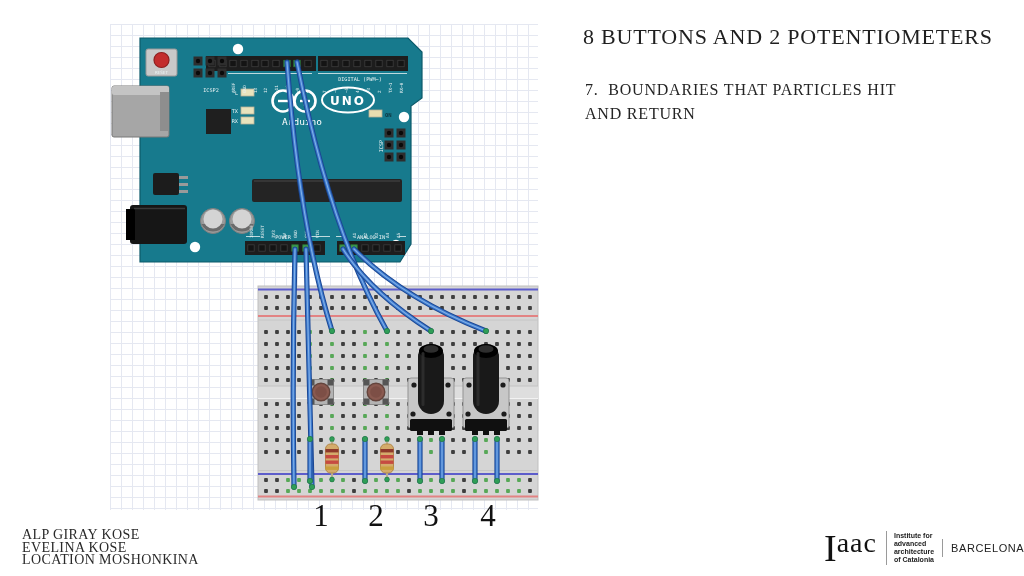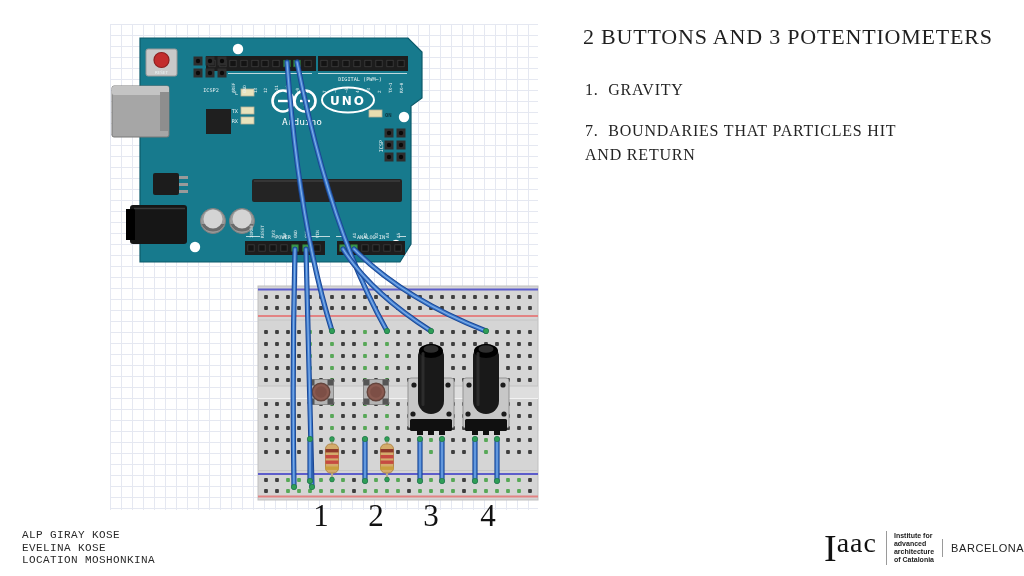--- a/index.html
+++ b/index.html
@@ -7,22 +7,22 @@
          font-family:"Liberation Serif",serif;}
   .grid-bg{position:absolute;left:110px;top:24px;width:428px;height:486px;
     background-image:
       repeating-linear-gradient(to right,#e5e8f1 0,#e5e8f1 1px,transparent 1px,transparent 11px),
       repeating-linear-gradient(to bottom,#e5e8f1 0,#e5e8f1 1px,transparent 1px,transparent 11px);}
   svg.diagram{position:absolute;left:0;top:0;}
   .title{position:absolute;left:583px;top:24px;width:420px;font-size:22px;letter-spacing:.8px;
          color:#1f1f1f;white-space:pre-wrap;}
   .list{position:absolute;left:585px;top:78px;width:410px;color:#242424;}
   .list-item{font-size:16px;line-height:24px;letter-spacing:.8px;margin-bottom:17px;white-space:pre-wrap;}
-  .authors{position:absolute;left:22px;top:529px;font-size:11px;line-height:12.5px;
-           letter-spacing:.4px;color:#2a2a2a;font-family:Liberation Mono, monospace;}
+  .authors{position:absolute;left:22px;top:529px;font-size:14px;line-height:12.5px;
+           letter-spacing:.4px;color:#2a2a2a;}
   .bb-num{position:absolute;top:498px;font-size:31px;color:#111;transform:translateX(-50%);}
   .iaac{position:absolute;left:824px;top:529px;display:flex;align-items:center;
         font-family:"Liberation Sans",sans-serif;color:#111;}
   .iaac-word{font-family:"Liberation Serif",serif;font-weight:normal;line-height:1;white-space:nowrap;}
   .iaac-i{font-size:38px;}
   .iaac-rest{font-size:28px;vertical-align:9px;letter-spacing:1px;}
   .iaac-div1{width:1px;height:34px;background:#9a9a9a;margin:0 7px 0 9px;}
   .iaac-div2{width:1px;height:18px;background:#9a9a9a;margin:0 8px;}
   .iaac-inst{font-size:7px;line-height:8.2px;font-weight:bold;color:#222;}
   .iaac-city{font-size:11px;letter-spacing:.6px;color:#222;}
@@ -724,24 +724,23 @@
         <circle cx="475" cy="439" r="2.7" fill="#2f9e57" stroke="#1f7040" stroke-width="0.6"></circle>
         <circle cx="497" cy="481" r="2.7" fill="#2f9e57" stroke="#1f7040" stroke-width="0.6"></circle>
         <circle cx="497" cy="439" r="2.7" fill="#2f9e57" stroke="#1f7040" stroke-width="0.6"></circle>
         <circle cx="332" cy="439" r="2.4" fill="#2f9e57" stroke="#1f7040" stroke-width="0.6"></circle>
         <circle cx="332" cy="479.5" r="2.4" fill="#2f9e57" stroke="#1f7040" stroke-width="0.6"></circle>
         <circle cx="387" cy="439" r="2.4" fill="#2f9e57" stroke="#1f7040" stroke-width="0.6"></circle>
         <circle cx="387" cy="479.5" r="2.4" fill="#2f9e57" stroke="#1f7040" stroke-width="0.6"></circle>
       </g>
   </svg>
 
-  <div class="title">2 BUTTONS AND 3 POTENTIOMETERS</div>
+  <div class="title">8 BUTTONS AND 2 POTENTIOMETERS</div>
 
   <div class="list">
-    <div class="list-item">1.  GRAVITY</div>
     <div class="list-item">7.  BOUNDARIES THAT PARTICLES HIT
 AND RETURN</div>
   </div>
 
   <span class="bb-num" style="left:321px">1</span>
   <span class="bb-num" style="left:376px">2</span>
   <span class="bb-num" style="left:431px">3</span>
   <span class="bb-num" style="left:488px">4</span>
 
   <div class="authors">

